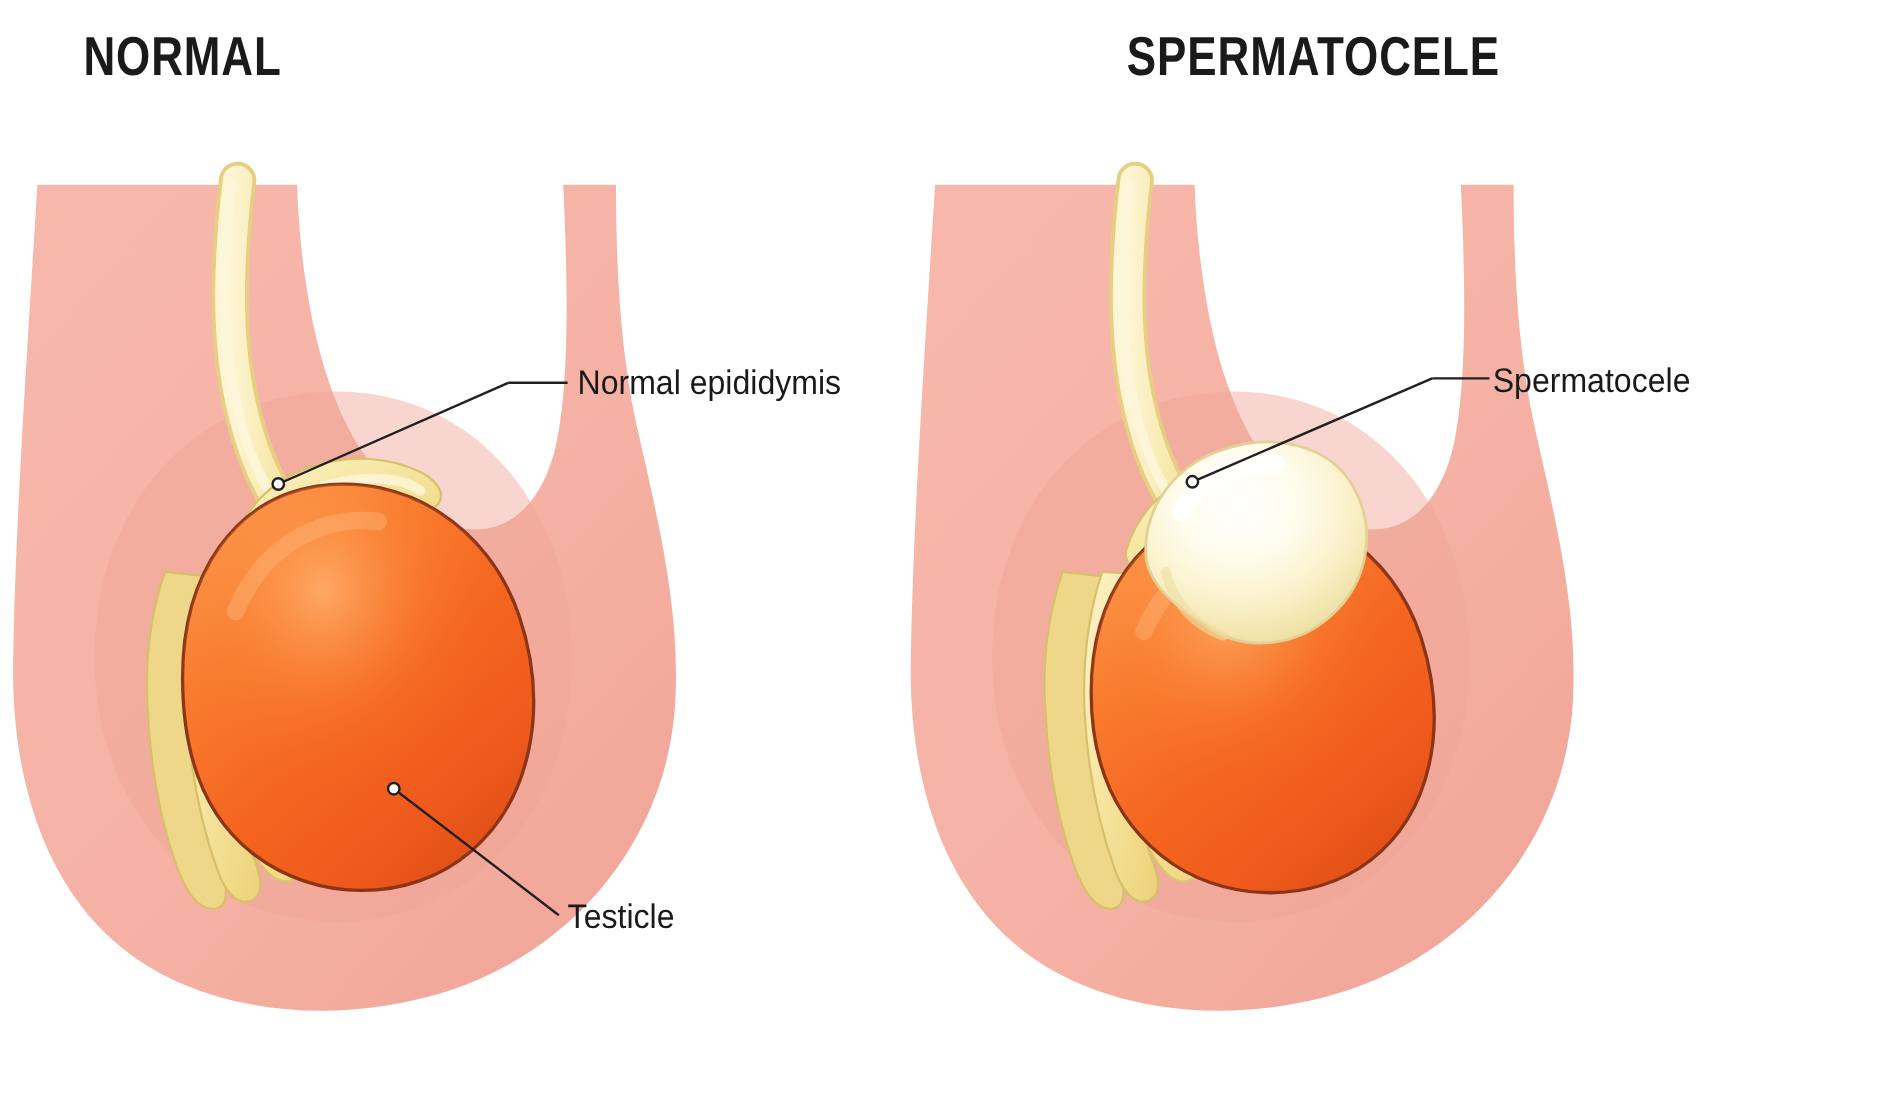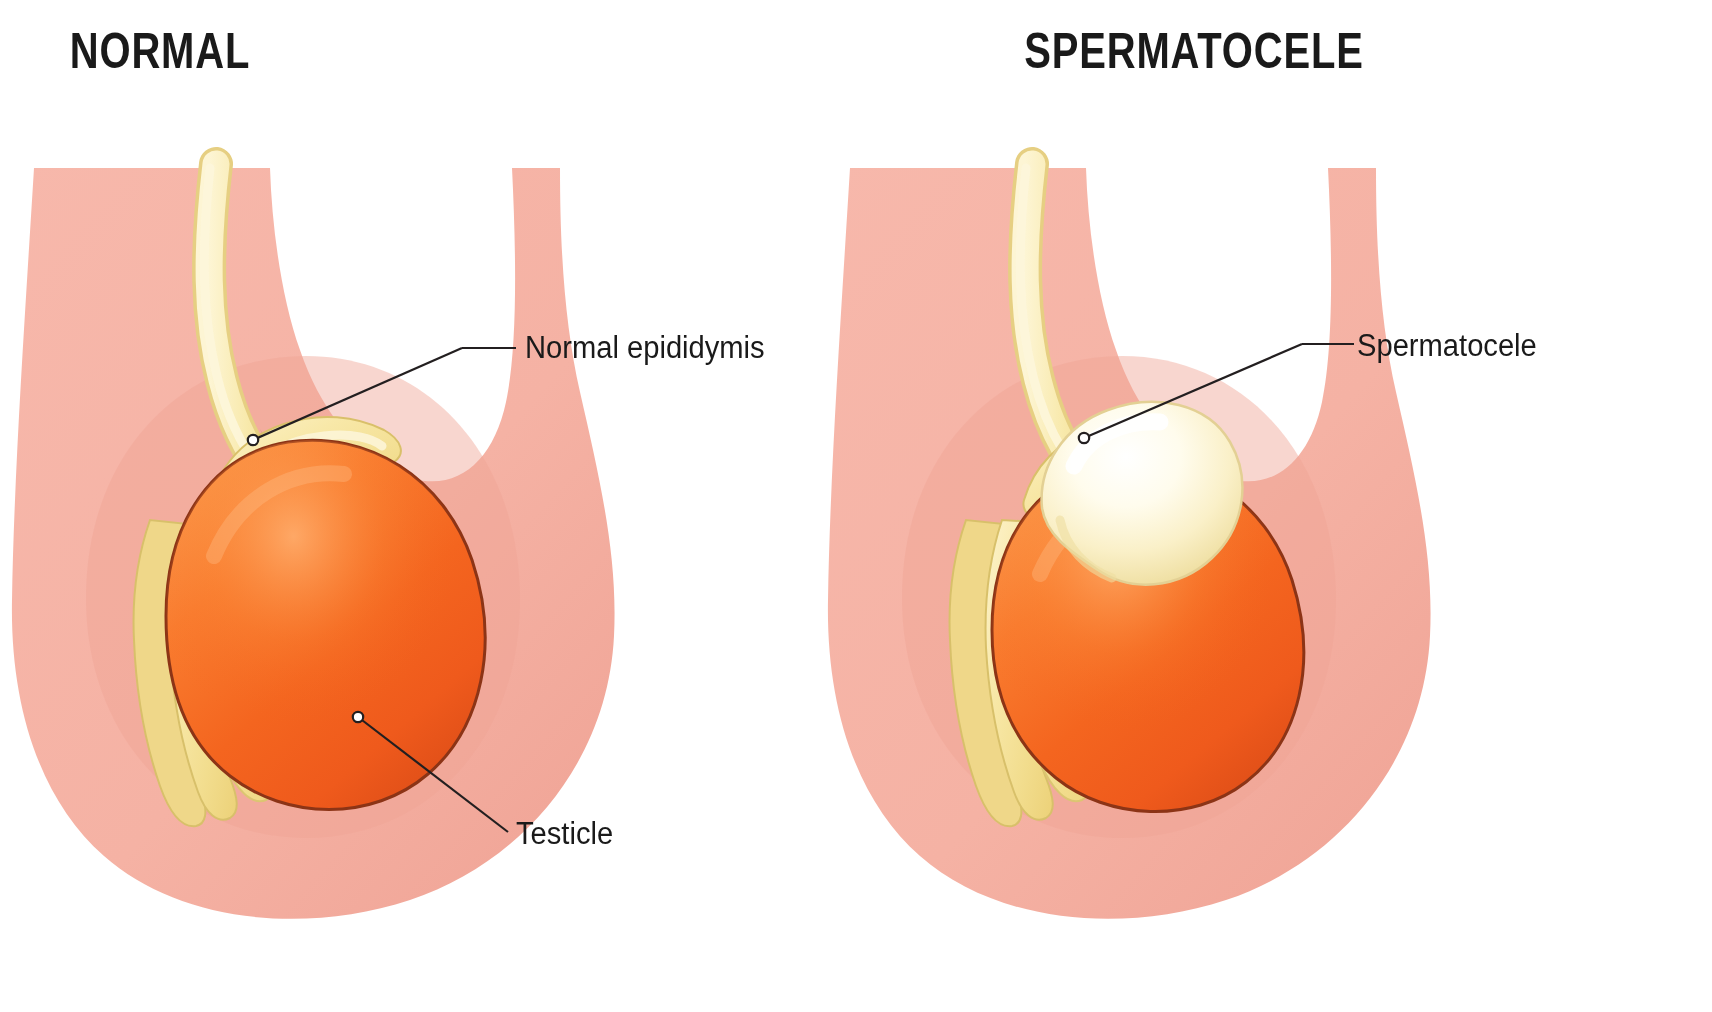--- a/index.html
+++ b/index.html
@@ -19,21 +19,21 @@
     width: 1712px;
     height: 1012px;
     background: #ffffff;
   }
   .panel {
     position: absolute;
     top: 0;
     width: 856px;
     height: 1012px;
   }
-  .panel-left { left: 0; }
+  .panel-left { left: 0; padding-left: 12px; }
   .panel-right { left: 816px; }
 
   .panel-title {
     position: absolute;
     top: 22px;
     width: 100%;
     text-align: center;
     font-family: "Liberation Sans", sans-serif;
     font-size: 50px;
     font-weight: 700;

